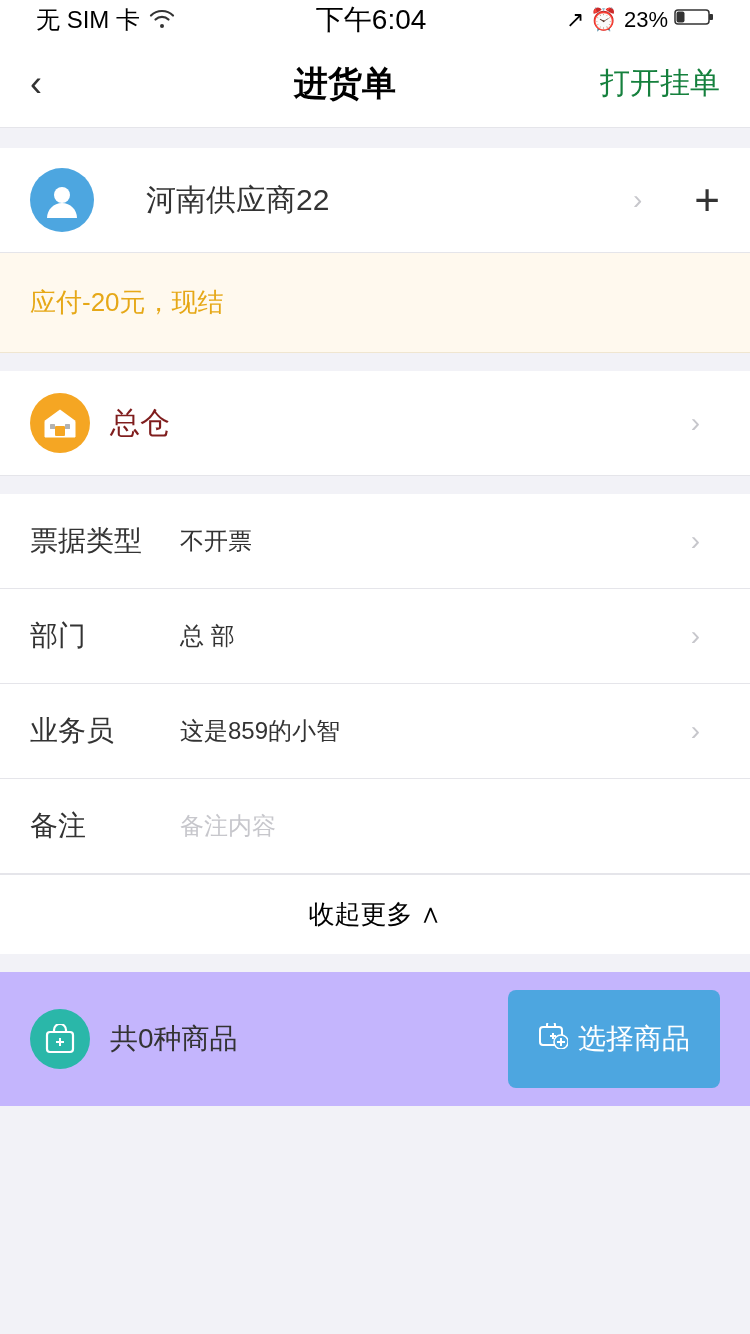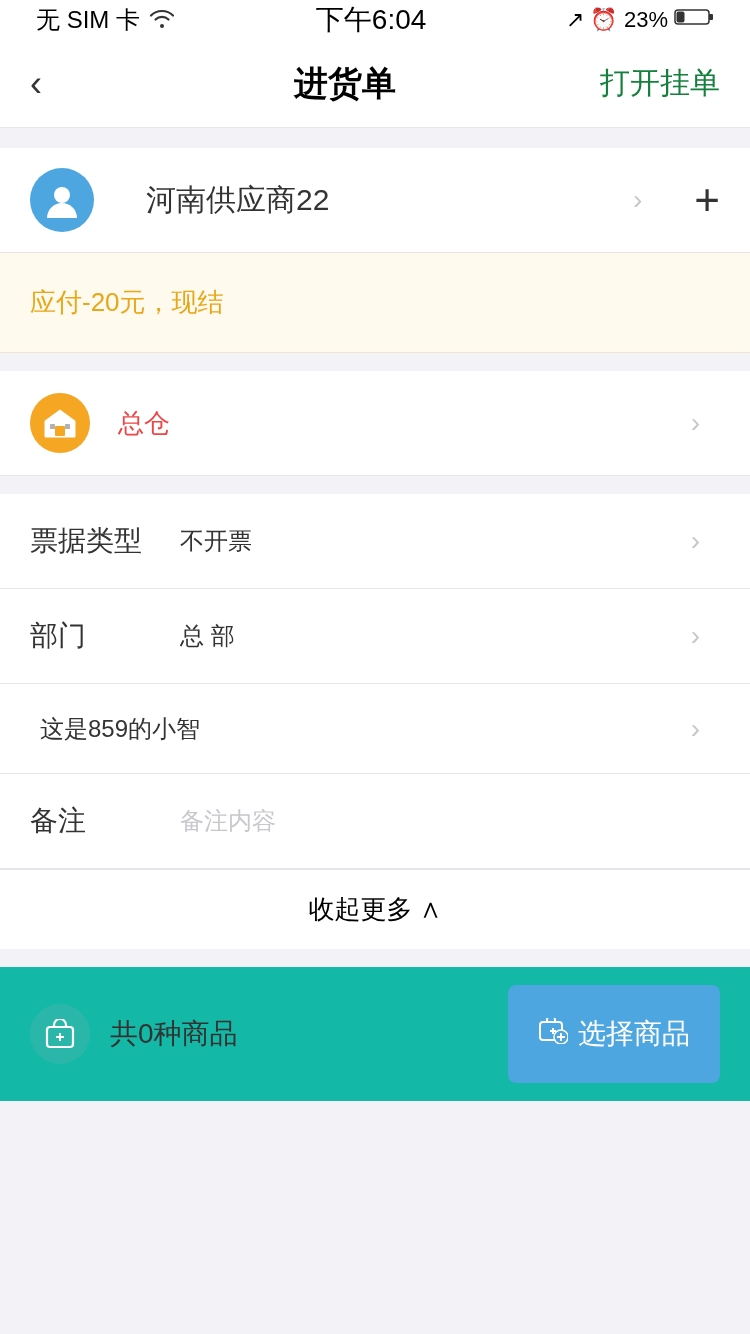--- a/index.html
+++ b/index.html
@@ -138,23 +138,22 @@
       display: flex;
       align-items: center;
       justify-content: center;
       margin-right: 20px;
       flex-shrink: 0;
       font-size: 30px;
       color: #fff;
     }
     .warehouse-name {
       flex: 1;
-      font-size: 26px;
-      color: #ef4444;
-      margin-left: 8px;
+      font-size: 30px;
+      color: #7f1d1d;
     }
 
     
     .form-row {
       display: flex;
       align-items: center;
       padding: 28px 30px;
       background: #fff;
       border-bottom: 1px solid #e5e5ea;
       min-height: 90px;
@@ -192,21 +191,21 @@
     .bottom-section {
       height: 18px;
       background: #f2f2f7;
     }
 
     
     .product-bar {
       display: flex;
       align-items: center;
       padding: 18px 30px;
-      background: #14b8a6;
+      background: #c4b5fd;
     }
     .product-icon {
       width: 60px;
       height: 60px;
       border-radius: 50%;
       background: #2ab7a9;
       display: flex;
       align-items: center;
       justify-content: center;
       margin-right: 20px;
@@ -313,20 +312,21 @@
     <span class="chevron">›</span>
   </div>
 
   <div class="form-row">
     <div class="form-label">部门</div>
     <div class="form-value">总 部</div>
     <span class="chevron">›</span>
   </div>
 
   <div class="form-row">
+    <div class="form-label">业务员</div>
     <div class="form-value">这是859的小智</div>
     <span class="chevron">›</span>
   </div>
 
   <div class="form-row">
     <div class="form-label">备注</div>
     <div class="form-value placeholder">备注内容</div>
   </div>
 
   <div class="collapse-row">

